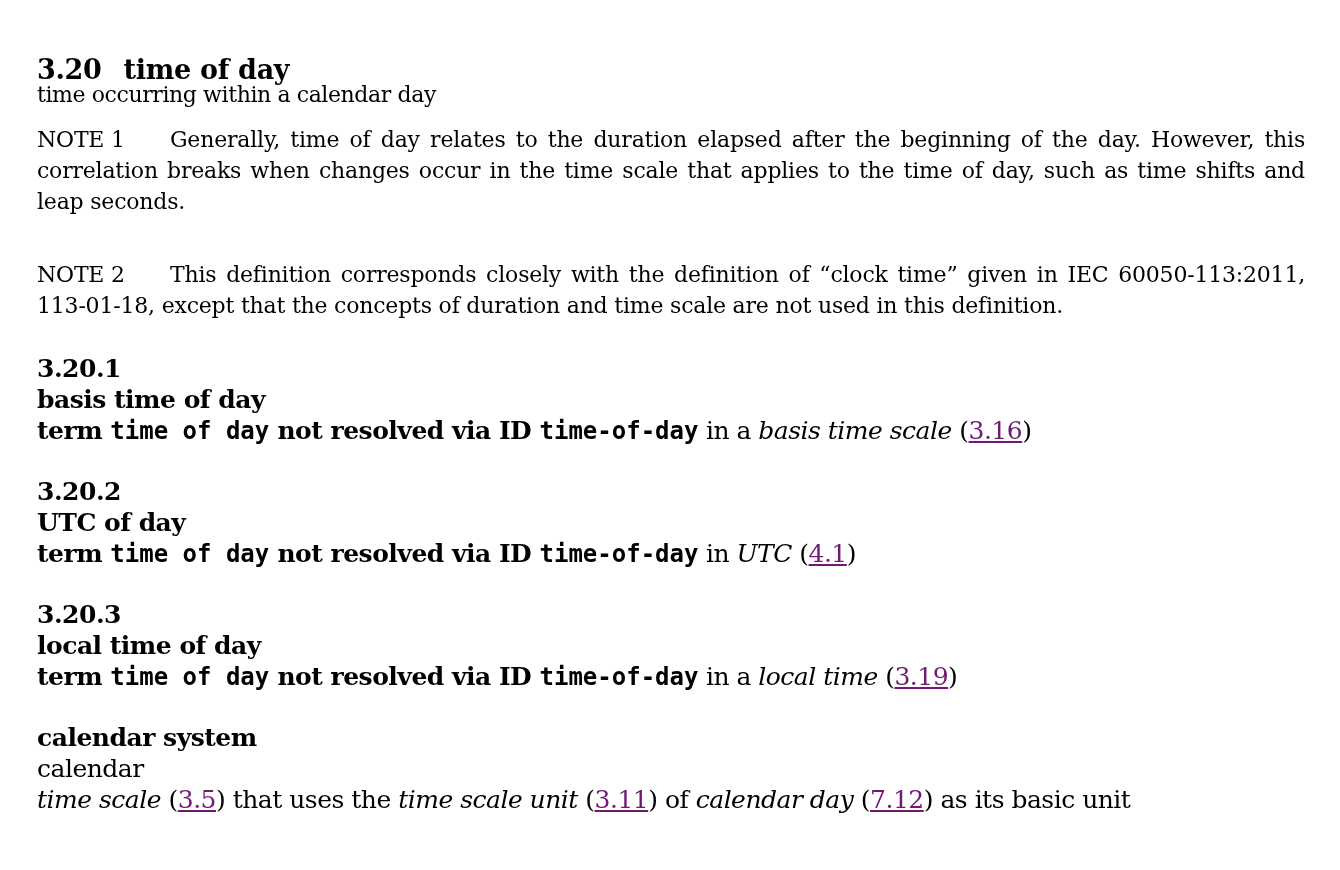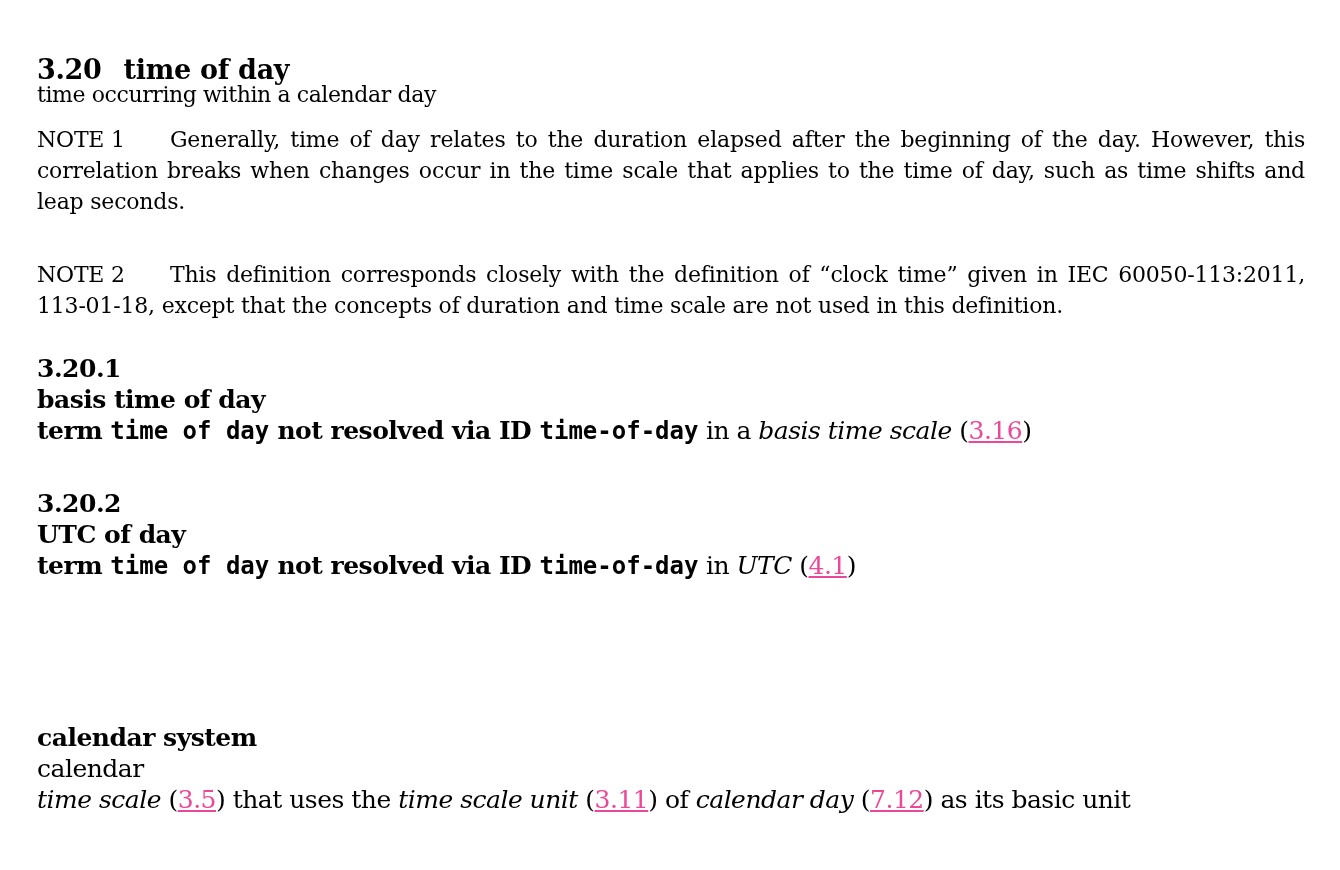--- a/index.html
+++ b/index.html
@@ -16,21 +16,21 @@
   .note {
     position: absolute; left: 37px; width: 1268px;
     font-size: 22px; line-height: 31px; text-align: justify;
     letter-spacing: -0.2px;
   }
   .note .label { display: inline-block; width: 133px; }
   .t { font-size: 25px; line-height: 31px; letter-spacing: -0.5px; }
   .b { font-weight: bold; }
   .mono { font-family: "DejaVu Sans Mono", "Liberation Mono", monospace; font-weight: bold; font-size: 24px; letter-spacing: 0; }
   .i { font-style: italic; }
-  a.ref { color: #ec4899; text-decoration: underline; }
+  a.ref { color: #701a75; text-decoration: underline; }
 </style>
 </head>
 <body>
 
 <div class="page">
 
   <div class="abs h1" style="top:22px;margin-top:32px;">
     <span class="num">3.20</span><span>time of day</span>
   </div>
 
@@ -45,28 +45,35 @@
   </div>
 
   <div class="abs t" style="top:353px;">
     <div class="b">3.20.1</div>
     <div class="b">basis time of day</div>
     <div>
       <span class="b">term </span><span class="mono">time of day</span><span class="b"> not resolved via ID </span><span class="mono">time-of-day</span><span> in a </span><span class="i">basis time scale</span> (<a class="ref" href="#">3.16</a>)
     </div>
   </div>
 
-  <div class="abs t" style="top:476px;margin-top:12px;">
+  <div class="abs t" style="top:476px;">
     <div class="b">3.20.2</div>
     <div class="b">UTC of day</div>
     <div>
       <span class="b">term </span><span class="mono">time of day</span><span class="b"> not resolved via ID </span><span class="mono">time-of-day</span><span> in </span><span class="i">UTC</span> (<a class="ref" href="#">4.1</a>)
     </div>
   </div>
 
+  <div class="abs t" style="top:599px;">
+    <div class="b">3.20.3</div>
+    <div class="b">local time of day</div>
+    <div>
+      <span class="b">term </span><span class="mono">time of day</span><span class="b"> not resolved via ID </span><span class="mono">time-of-day</span><span> in a </span><span class="i">local time</span> (<a class="ref" href="#">3.19</a>)
+    </div>
+  </div>
 
   <div class="abs t" style="top:722px;">
     <div class="b">calendar system</div>
     <div>calendar</div>
     <div>
       <span class="i">time scale</span> (<a class="ref" href="#">3.5</a>)<span> that uses the </span><span class="i">time scale unit</span> (<a class="ref" href="#">3.11</a>)<span> of </span><span class="i">calendar day</span> (<a class="ref" href="#">7.12</a>)<span> as its basic unit</span>
     </div>
   </div>
 
 </div>

